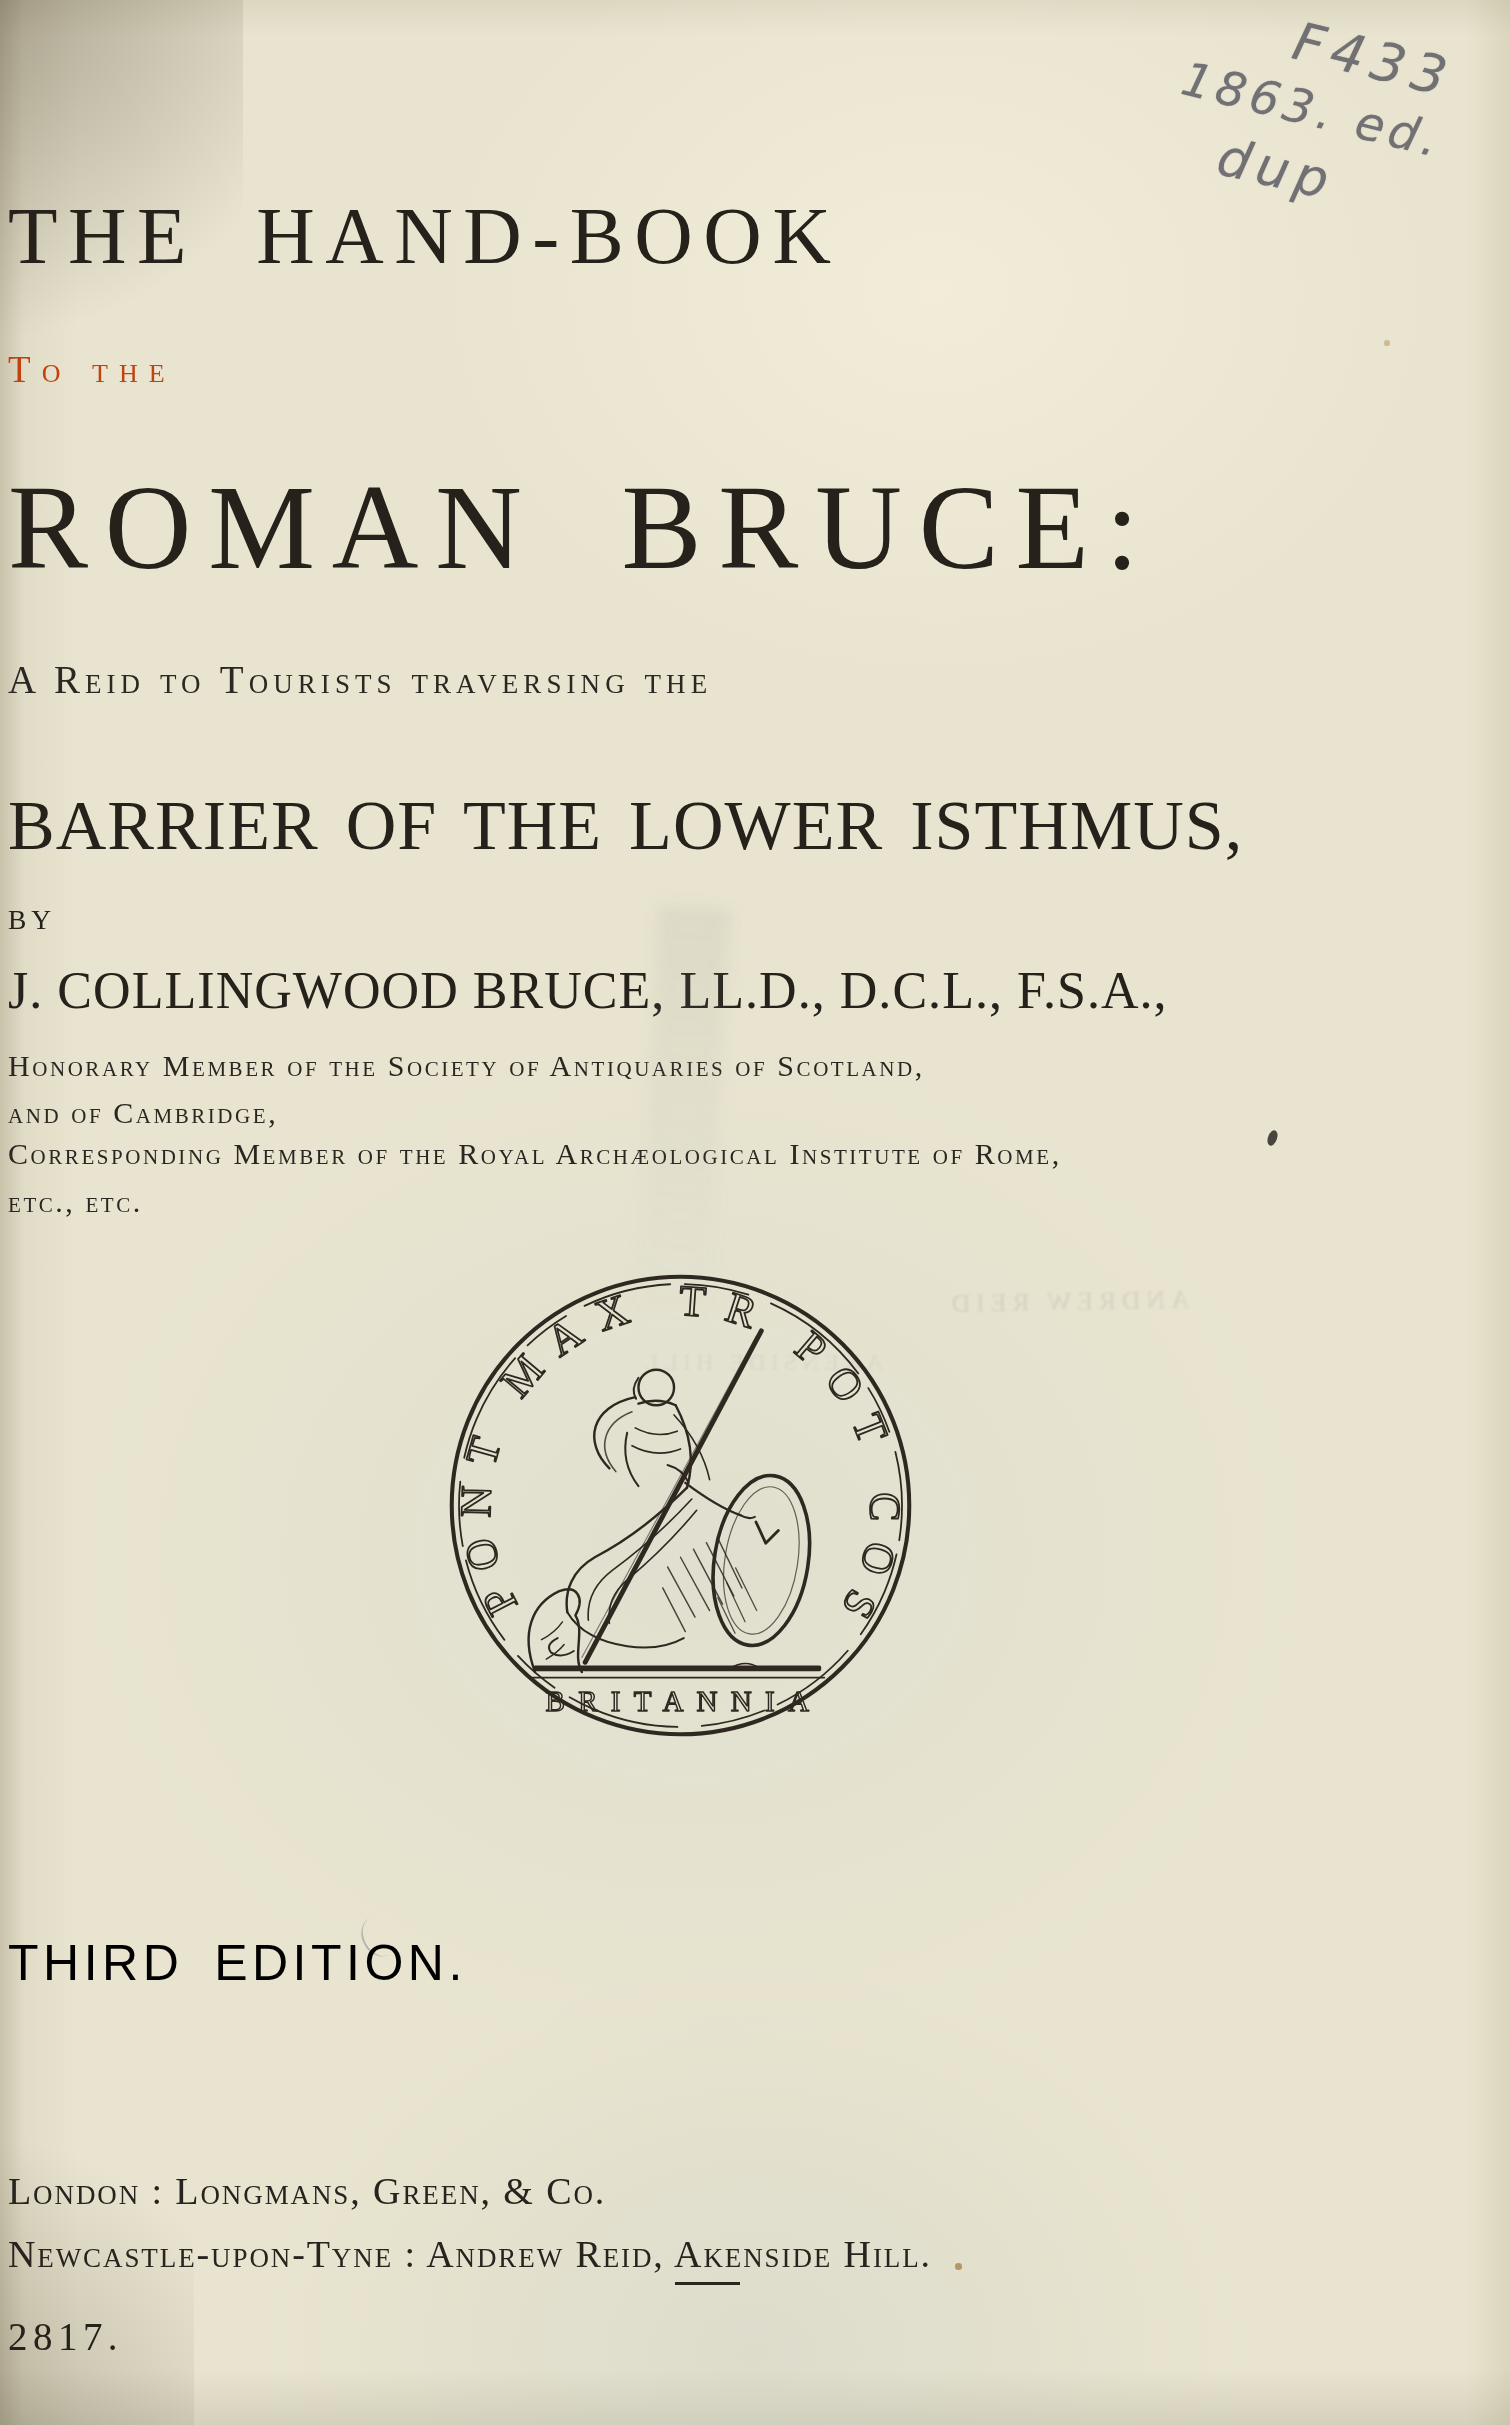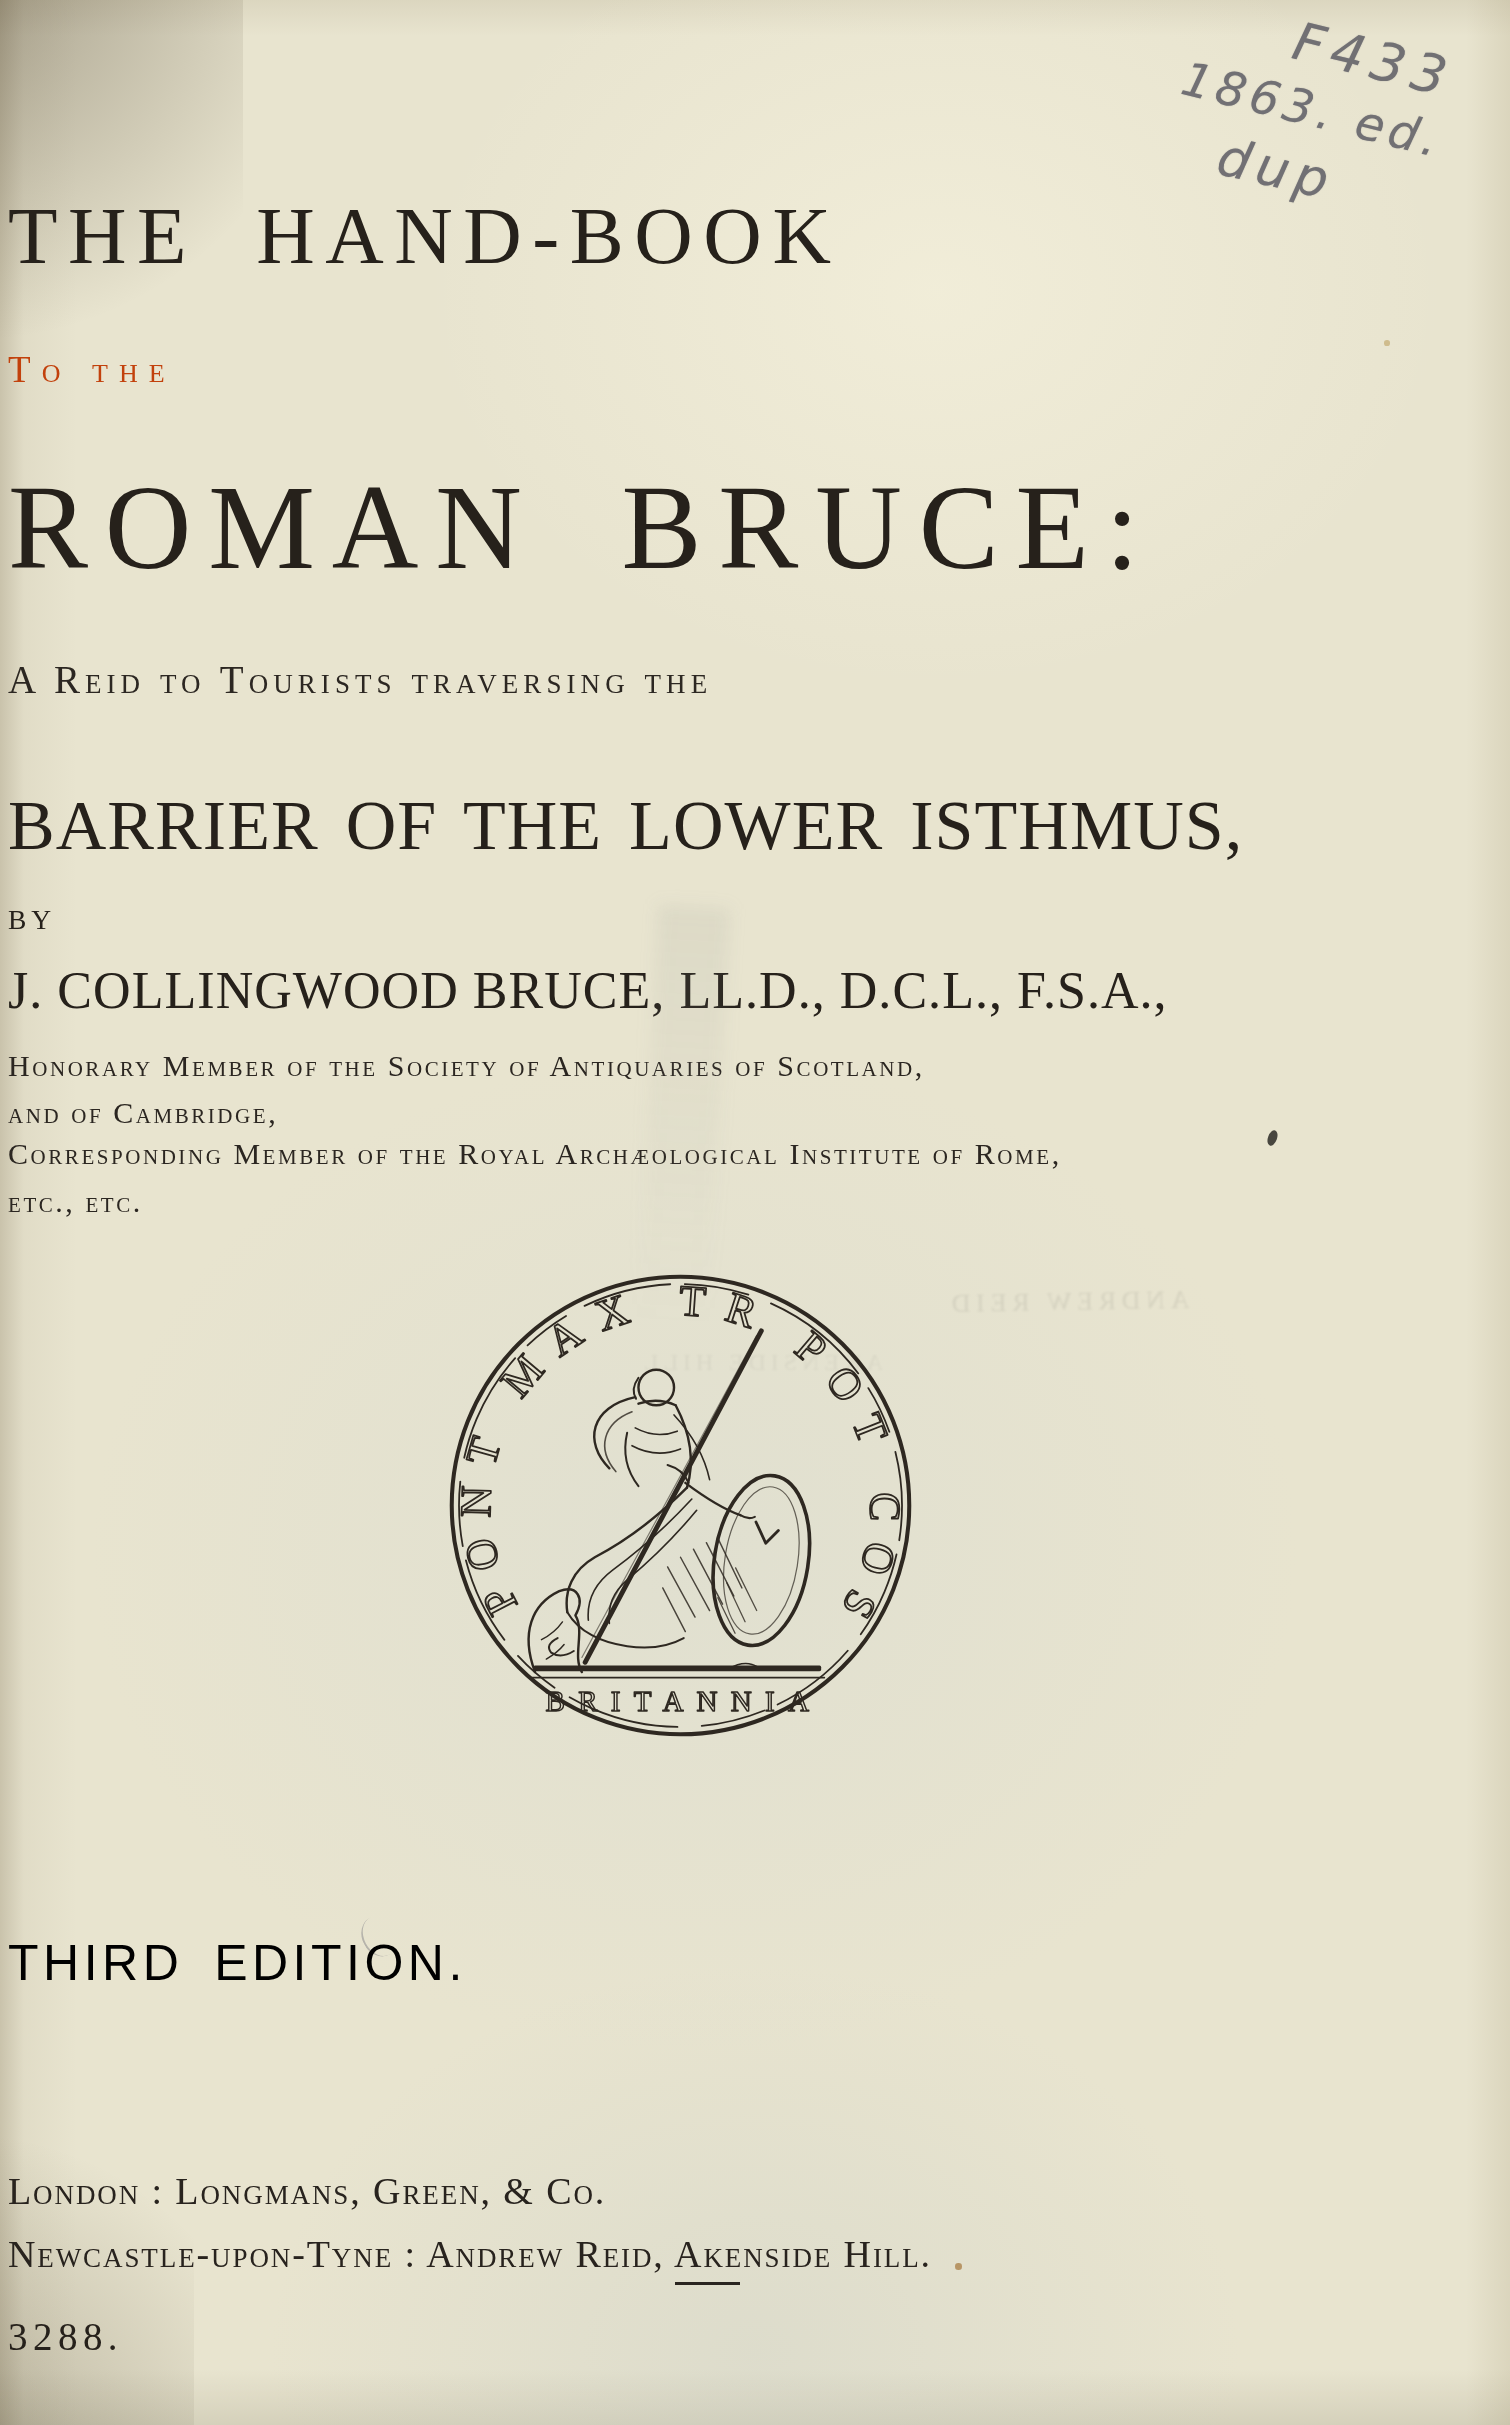--- a/index.html
+++ b/index.html
@@ -127,18 +127,18 @@
   </g>
 </svg>
 </div>
 
 <div class="pencil-arc"></div>
 <div class="line edition-line">THIRD EDITION.</div>
 
 <div class="line imprint imprint-1 sc">London : Longmans, Green, &amp; Co.</div>
 <div class="line imprint imprint-2 sc">Newcastle-upon-Tyne : Andrew Reid, Akenside Hill.</div>
 <div class="imprint-rule"></div>
-<div class="line year-line">3288.</div>
+<div class="line year-line">2817.</div>
 
 <div class="speck" style="left:1268px;top:1130px;width:9px;height:16px;background:#2b2a26;opacity:.85;transform:rotate(20deg);"></div>
 <div class="speck" style="left:955px;top:2263px;width:6.5px;height:6.5px;background:#a5763a;opacity:.7;"></div>
 <div class="speck" style="left:1384px;top:340px;width:5.7px;height:5.7px;background:#b99a55;opacity:.55;"></div>
 
 
 </body></html>

